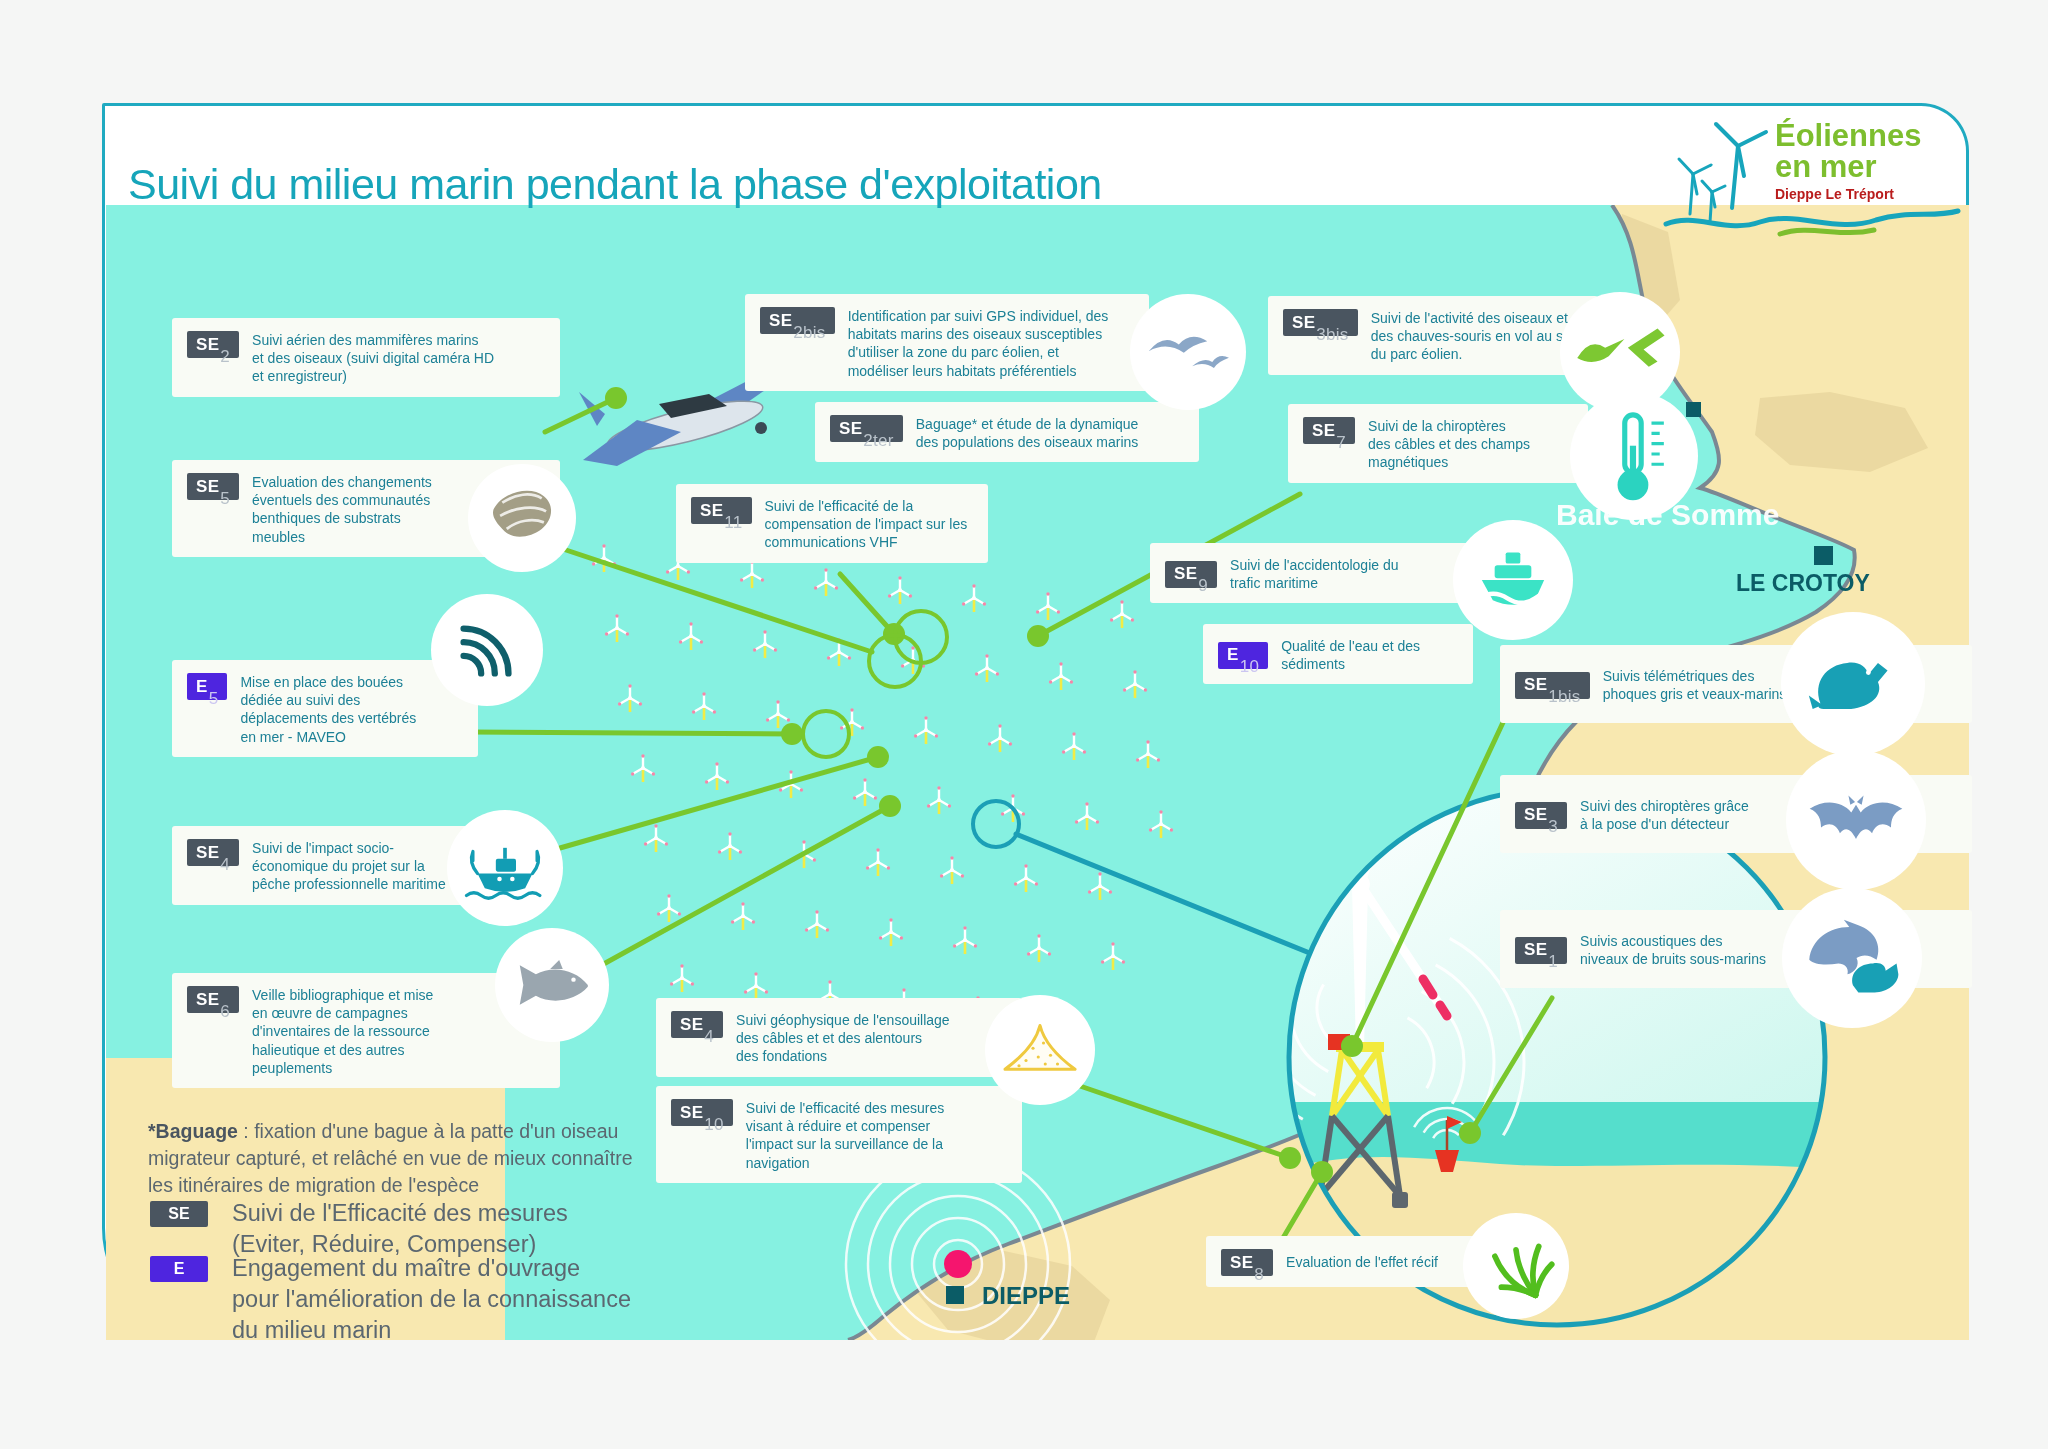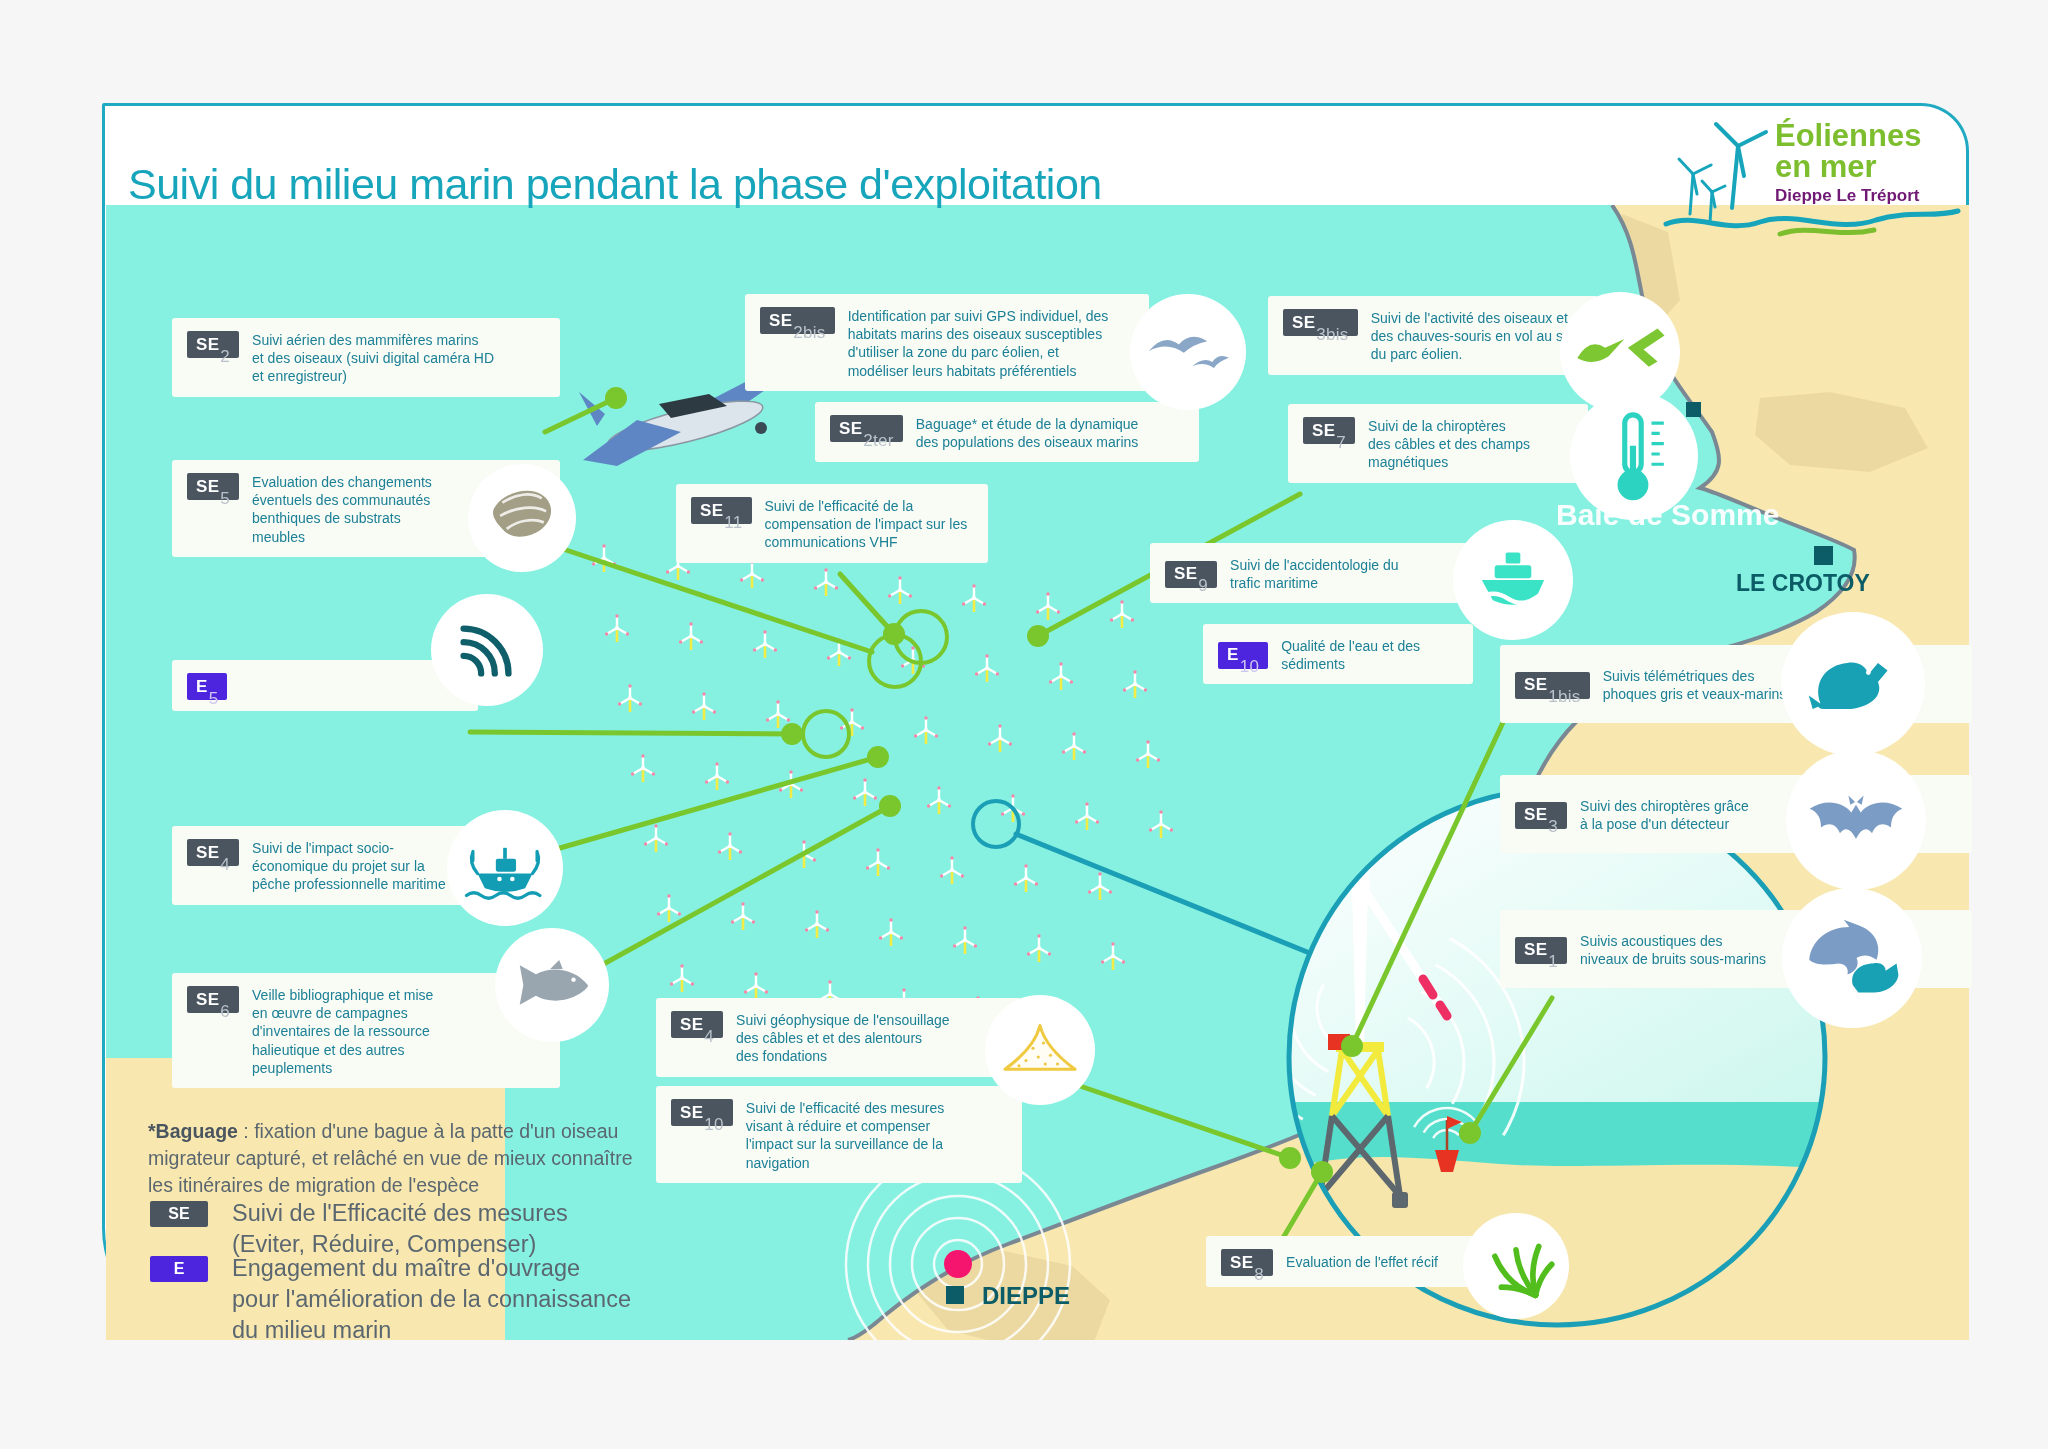--- a/index.html
+++ b/index.html
@@ -9,21 +9,21 @@
   .card{position:absolute;left:102px;top:103px;width:1867px;height:1237px;
         background:#FFFFFF;border:3px solid #1FAAC1;
         border-radius:2px 48px 2px 112px;box-sizing:border-box;z-index:0;}
   .map-svg{position:absolute;left:0;top:0;z-index:1;}
   .page-title{position:absolute;left:128px;top:160px;font-size:43px;color:#16A5BA;
         letter-spacing:-0.5px;z-index:2;}
   
   .logo{position:absolute;left:1660px;top:112px;width:305px;height:130px;z-index:2;}
   .logo-text{position:absolute;left:115px;top:8px;line-height:1.0;}
   .logo-l1,.logo-l2{font-size:31px;font-weight:bold;color:#7DBE2E;}
-  .logo-l3{font-size:17px;font-weight:bold;color:#701a75;margin-top:5px;}
+  .logo-l3{font-size:14px;font-weight:bold;color:#b91c1c;margin-top:5px;}
   
   .box{position:absolute;background:#F9FBF5;border-radius:3px;display:flex;
        gap:13px;padding:13px 13px 11px 15px;box-sizing:border-box;z-index:2;}
   .box.vcenter{align-items:center;}
   .badge{background:#4A5560;color:#FFFFFF;font-weight:bold;font-size:17px;
        height:27px;padding:0 9px;display:inline-flex;align-items:center;
        border-radius:2px;flex:0 0 auto;letter-spacing:.3px;}
   .badge .num{color:#B9C2CA;font-weight:normal;margin-left:1px;margin-top:24px;}
   .badge.e{background:#4E25DF;}
   .badge.e .num{color:#CCC6F1;}
@@ -957,20 +957,24 @@
 éventuels des communautés
 benthiques de substrats
 meubles</div>
   </div>
 
   <div class="box" style="left:172px;top:660px;width:306px;">
     <span class="badge e">
         <span>E</span>
         <span class="num">5</span>
       </span>
+    <div class="txt">Mise en place des bouées
+dédiée au suivi des
+déplacements des vertébrés
+en mer - MAVEO</div>
   </div>
 
   <div class="box" style="left:172px;top:826px;width:306px;">
     <span class="badge">
         <span>SE</span>
         <span class="num">4</span>
       </span>
     <div class="txt">Suivi de l'impact socio-
 économique du projet sur la
 pêche professionnelle maritime</div>

